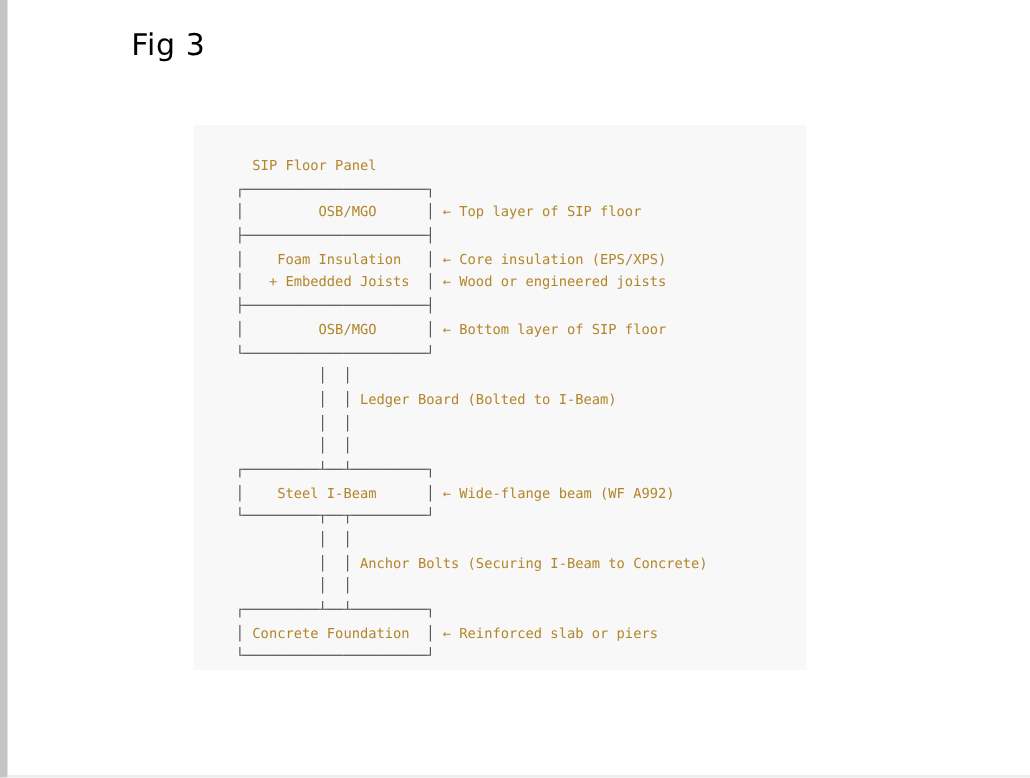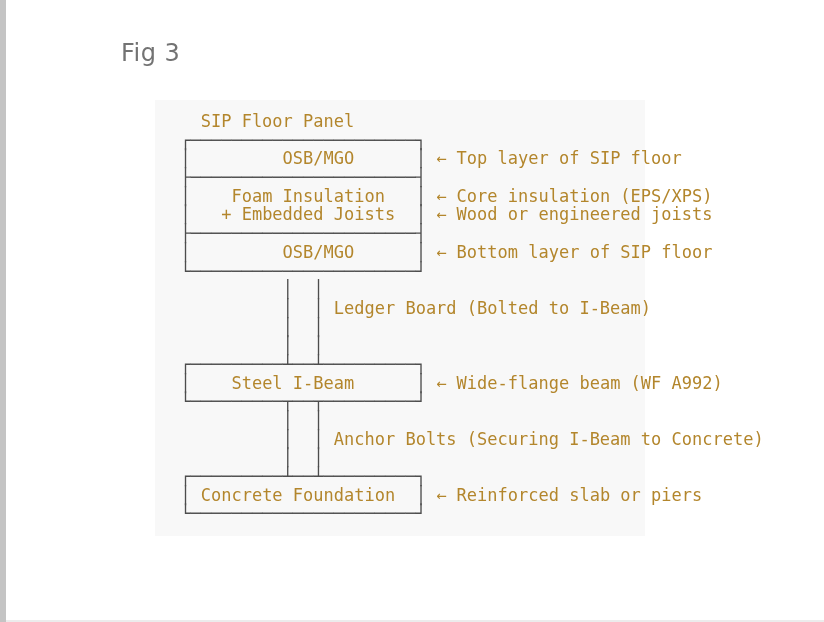--- a/index.html
+++ b/index.html
@@ -7,33 +7,33 @@
     width:824px;height:622px;position:relative;overflow:hidden;
     background:#ffffff;font-family:"DejaVu Sans", sans-serif;
   }
   .window-edge{
     position:absolute;left:0;top:0;width:6px;height:622px;background:#c4c4c4;
   }
   .bottom-divider{
     position:absolute;left:6px;bottom:0;width:818px;height:2px;background:#ececec;
   }
   .figure-label{
-    position:absolute;left:105px;top:39px;
-    font-size:24px;color:#737373;letter-spacing:0.5px;margin-left:16px;
+    position:absolute;left:105px;top:22px;
+    font-size:24px;color:#000000;letter-spacing:0.5px;
   }
   .code-block{
     position:absolute;left:155px;top:100px;width:490px;height:436px;
     background:var(--block-bg,#f8f8f8);
     box-sizing:border-box;
     padding:12px 0 0 15px;
   }
   .ascii-diagram{
-    margin:0;
+    margin:12px;
     font-family:"DejaVu Sans Mono", monospace;
-    font-size:17px;
+    font-size:11px;
     line-height:18.7px;
   }
   .ascii-diagram .row{
     white-space:pre;
     height:18.7px;
   }
   .ascii-diagram .ln{ color:var(--line-color,#4d4d4d); }
   .ascii-diagram .tx{ color:var(--text-gold,#b3862c); }
 </style>
 </head>

